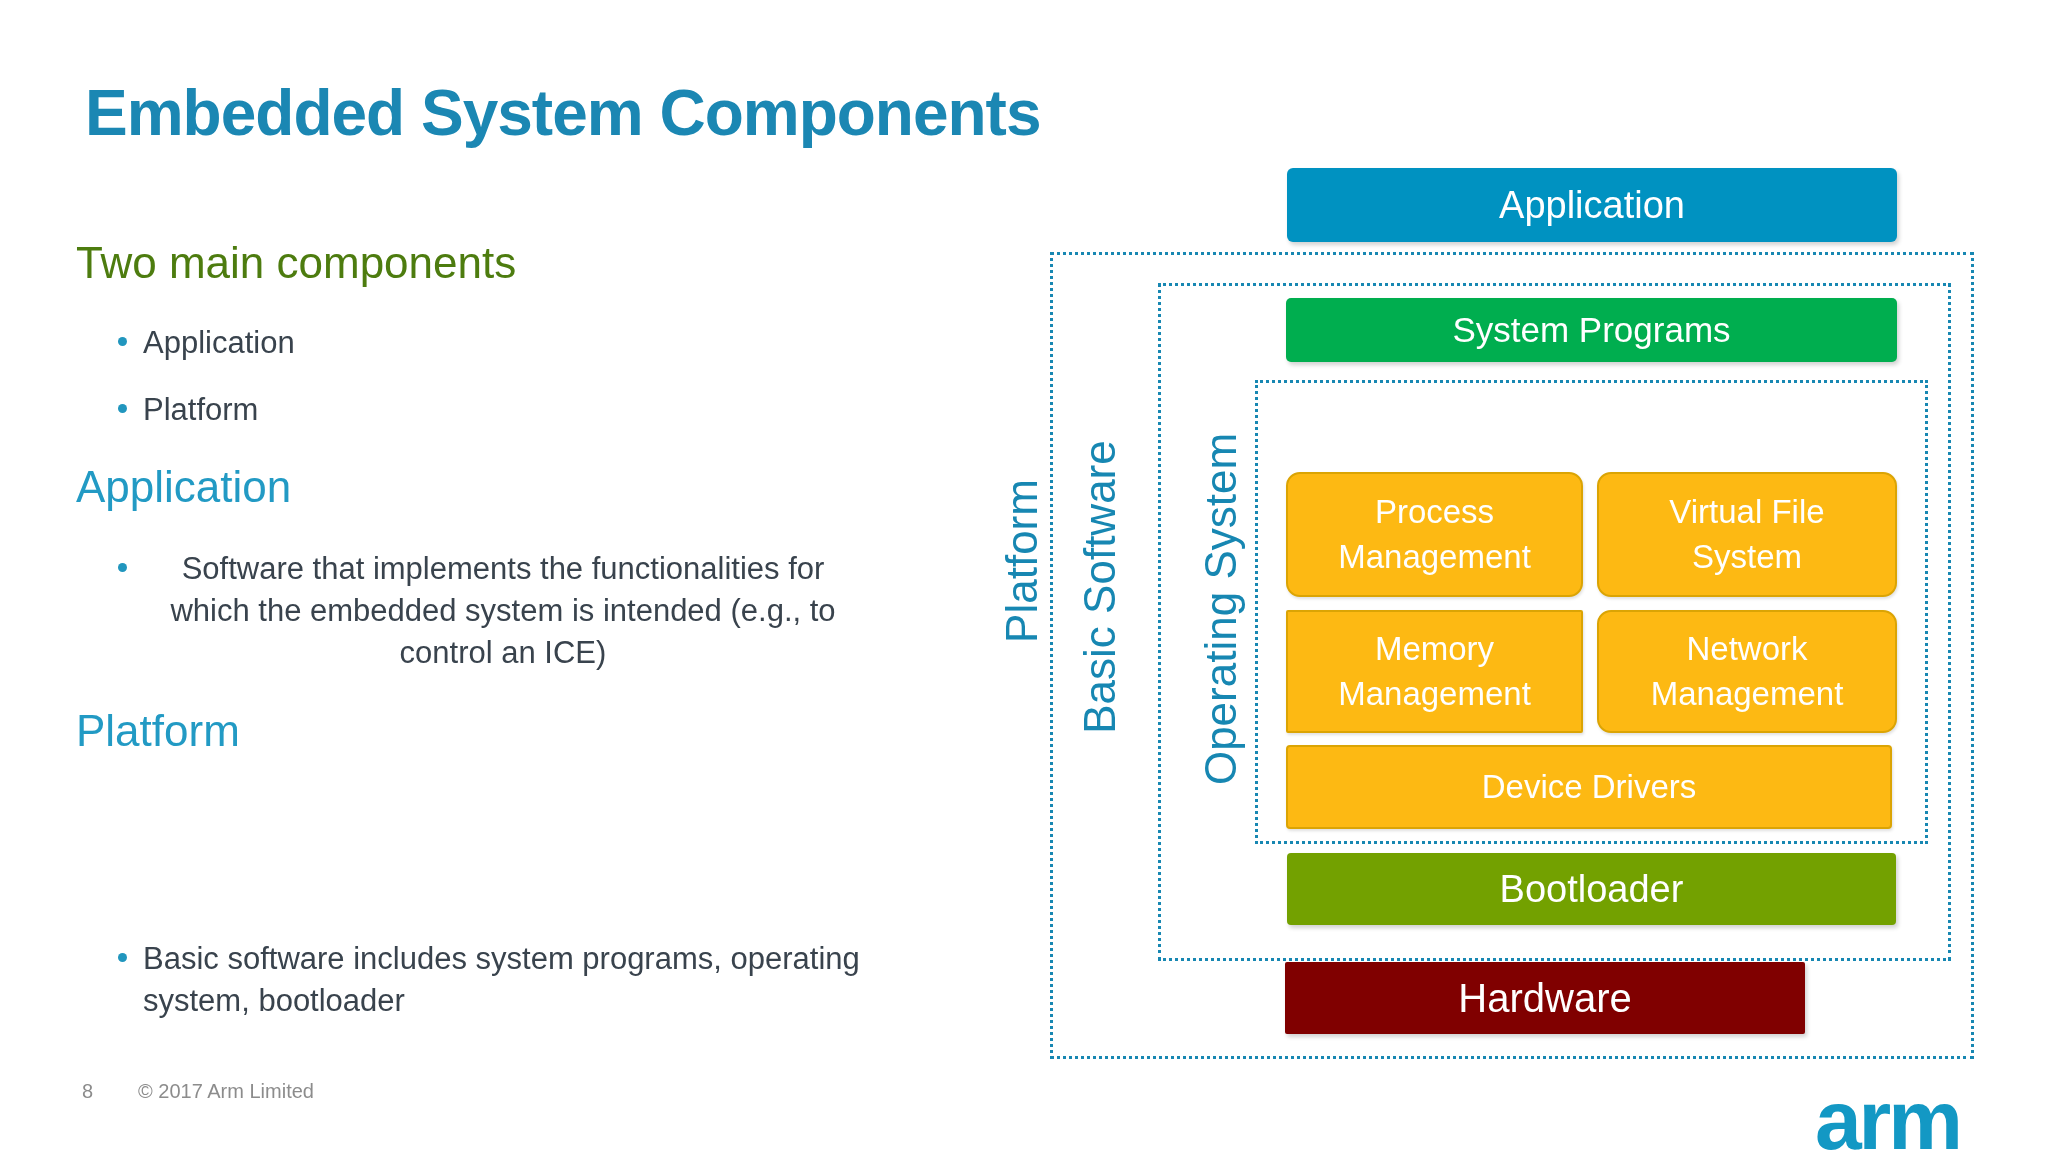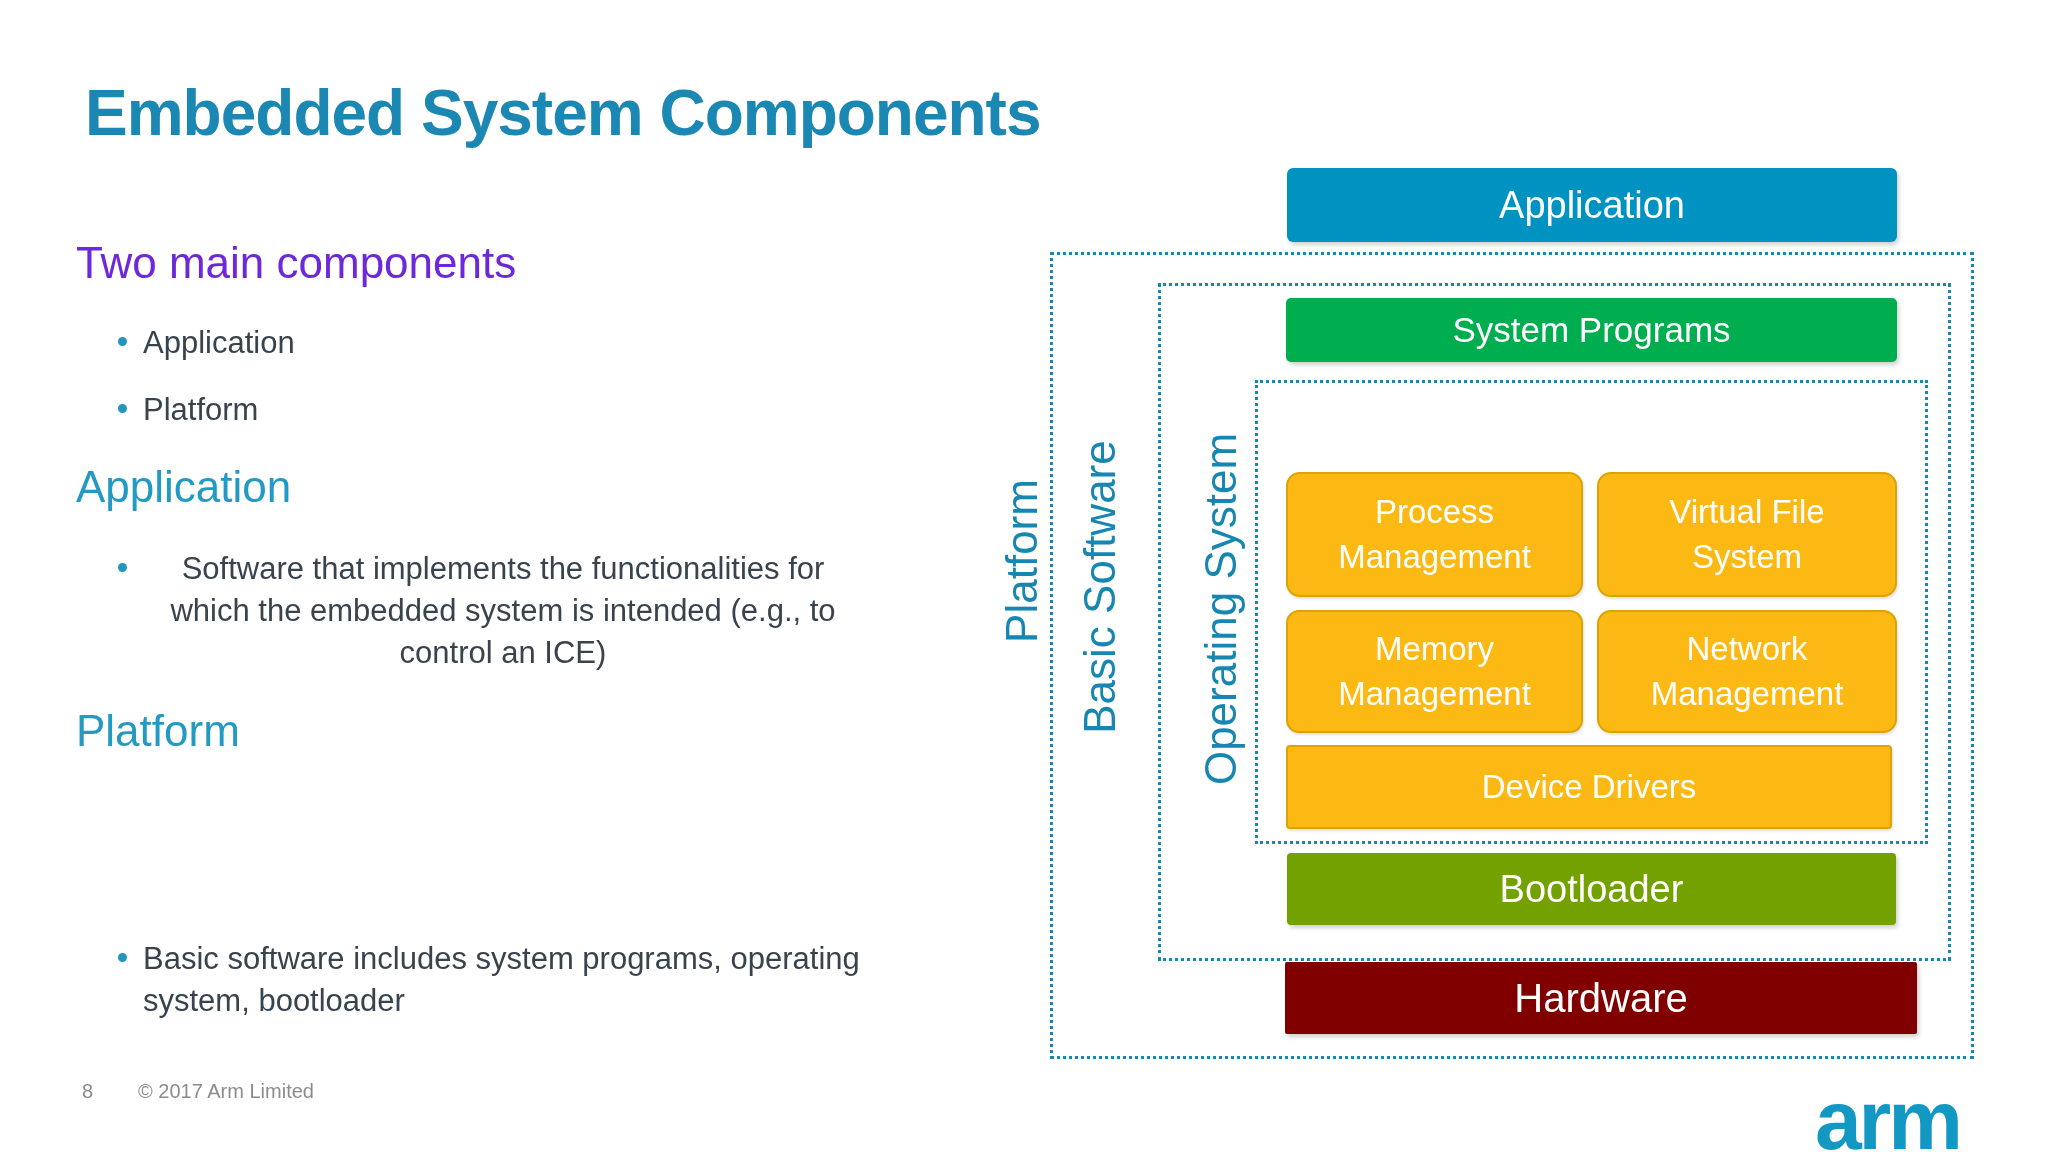--- a/index.html
+++ b/index.html
@@ -7,21 +7,21 @@
     position:relative;width:2048px;height:1152px;overflow:hidden;
     background:#ffffff;font-family:"Liberation Sans",sans-serif;
   }
   
   .title{
     position:absolute;left:85px;top:76px;margin:0;
     font-size:64px;font-weight:700;color:#1b87b3;letter-spacing:-1px;
   }
   .subtitle{
     position:absolute;left:76px;top:238px;
-    font-size:44px;font-weight:400;color:#6d28d9;
+    font-size:44px;font-weight:400;color:#4d7c0f;
   }
   .bullet{position:absolute;left:118px;color:#39434d;font-size:31px;line-height:42px;}
   .bullet .dot{
     position:absolute;left:0;top:15px;width:9px;height:9px;border-radius:50%;
     background:#2196be;
   }
   .bullet .btxt{display:block;margin-left:25px;max-width:720px;}
   .b1{top:322px;}
   .b2{top:389px;}
   .p1{top:548px;text-align:center;}
@@ -52,26 +52,26 @@
     position:absolute;display:flex;align-items:center;justify-content:center;
     color:#ffffff;text-align:center;box-sizing:border-box;
     box-shadow:2px 3px 4px rgba(0,0,0,0.18);
   }
   .bx-application{left:1287px;top:168px;width:610px;height:74px;background:#0092c1;border-radius:6px;font-size:38px;}
   .bx-sysprog{left:1286px;top:298px;width:611px;height:64px;background:#00ae4f;border-radius:5px;font-size:35px;}
   .yellow{background:#fdb913;border:2px solid #dba404;box-shadow:1px 2px 3px rgba(0,0,0,0.12);}
   .bx-sci{left:1286px;top:403px;width:611px;height:52px;border-radius:8px;font-size:33px;}
   .bx-proc{left:1286px;top:472px;width:297px;height:125px;border-radius:14px;font-size:33px;line-height:1.35;}
   .bx-vfs {left:1597px;top:472px;width:300px;height:125px;border-radius:14px;font-size:33px;line-height:1.35;}
-  .bx-mem {left:1286px;top:610px;width:297px;height:123px;border-radius:13px;font-size:33px;line-height:1.35;}
+  .bx-mem {left:1286px;top:610px;width:297px;height:123px;border-radius:2px;font-size:33px;line-height:1.35;}
   .bx-net {left:1597px;top:610px;width:300px;height:123px;border-radius:14px;font-size:33px;line-height:1.35;}
   .bx-proc span,.bx-vfs span,.bx-mem span,.bx-net span{max-width:210px;display:block;text-align:center;}
   .bx-dd  {left:1286px;top:745px;width:606px;height:84px;border-radius:4px;font-size:33px;}
   .bx-boot{left:1287px;top:853px;width:609px;height:72px;background:#73a100;border-radius:4px;font-size:38px;}
-  .bx-hw  {left:1285px;top:962px;width:632px;height:72px;background:#800000;border-radius:2px;font-size:40px;}
+  .bx-hw  {left:1285px;top:962px;width:520px;height:72px;background:#800000;border-radius:2px;font-size:40px;}
   .arm-logo{
     position:absolute;right:88px;top:1078px;
     font-size:84px;font-weight:700;color:#1398c4;letter-spacing:-3px;line-height:1;
   }
 </style>
 </head>
 <body>
 
 <div class="stage">
 

